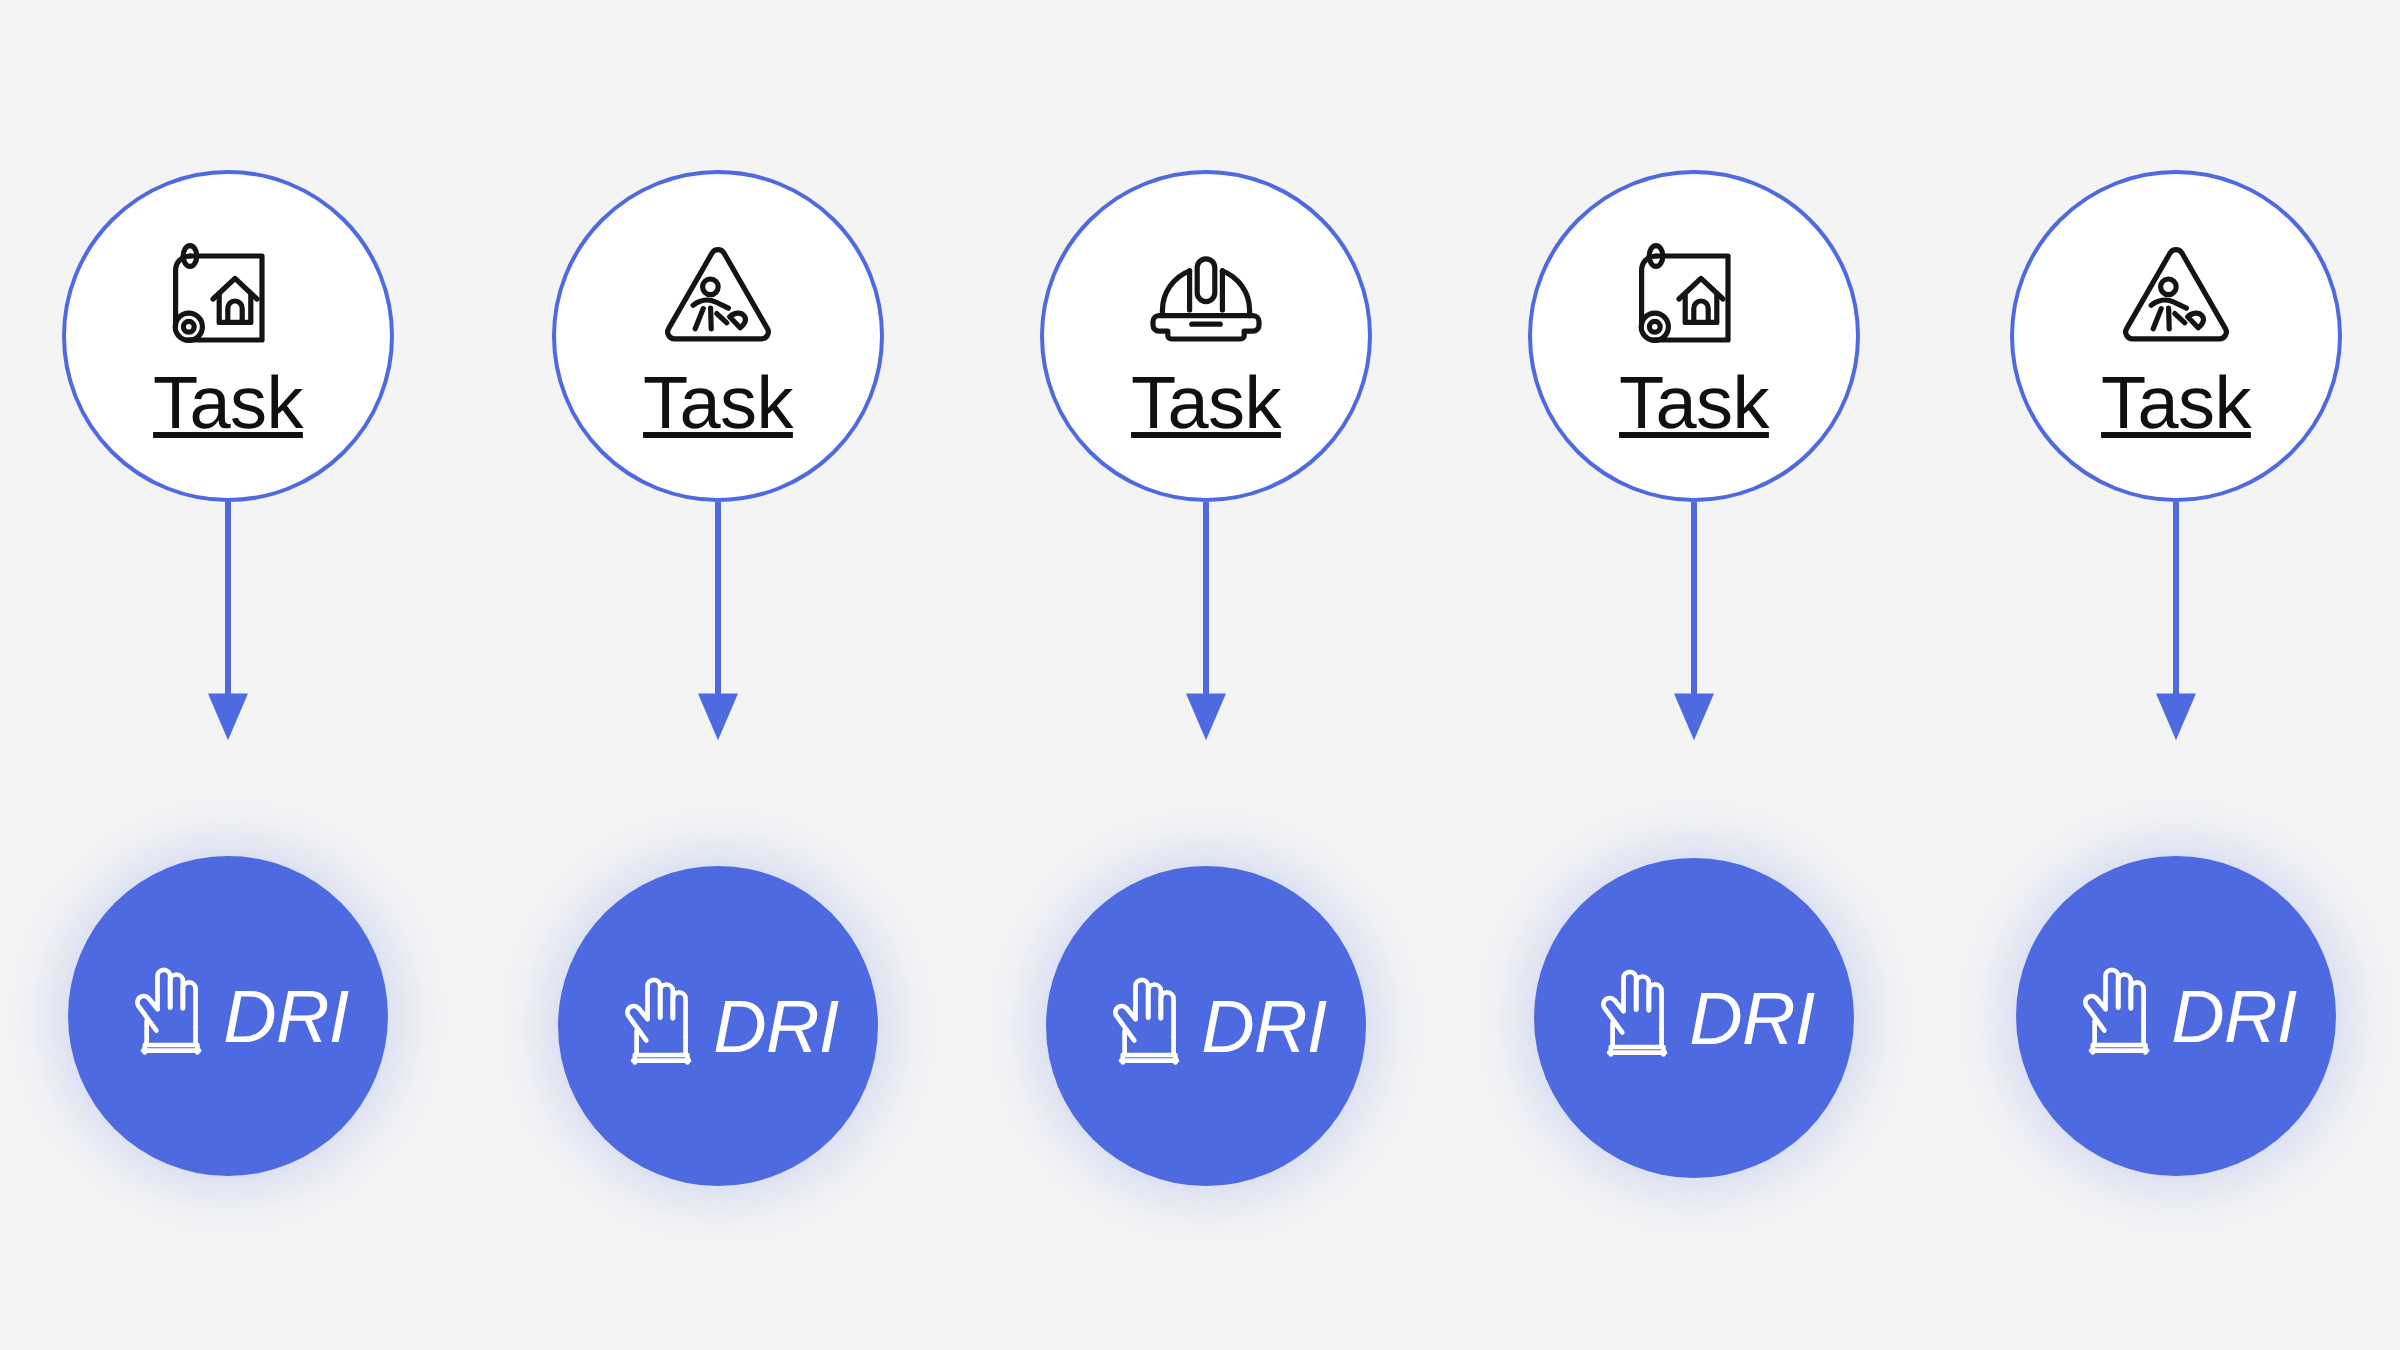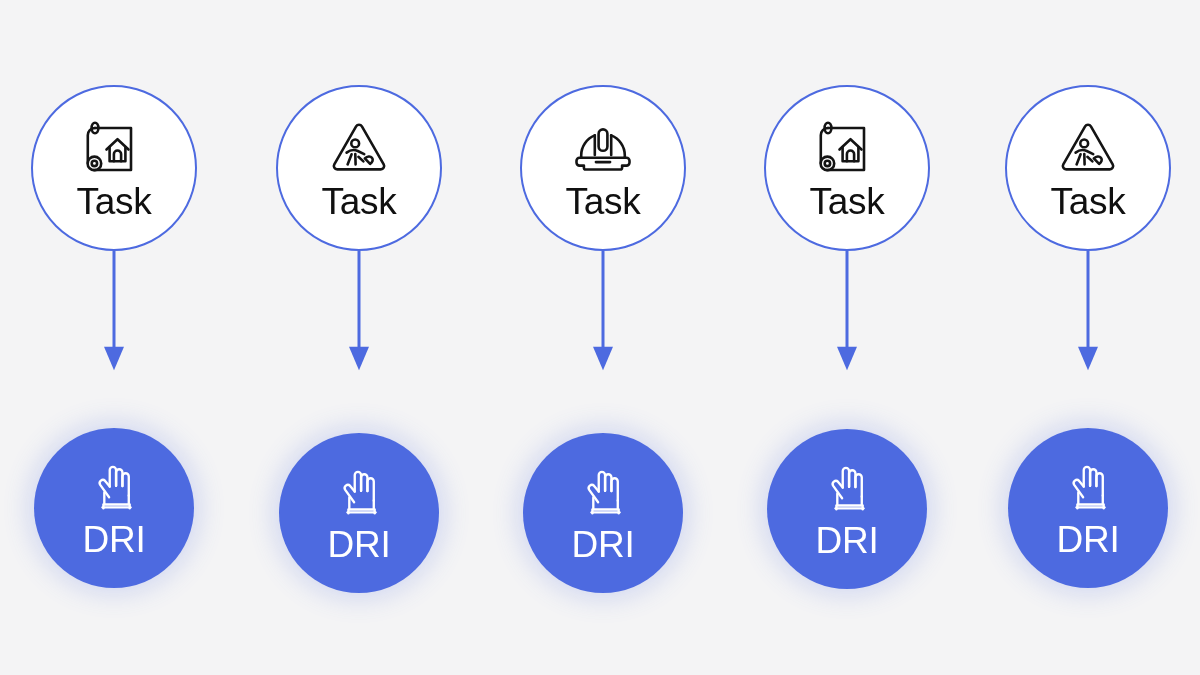--- a/index.html
+++ b/index.html
@@ -41,37 +41,38 @@
     height: 64px;
     display: block;
     margin-bottom: 2px;
   }
   .task-label {
     font-size: 37px;
     line-height: 1;
     color: #101010;
     letter-spacing: -0.3px;
     font-weight: 400;
+    text-decoration: underline;
   }
 
   
   .dri-node {
     position: absolute;
     width: 160px;
     height: 160px;
     margin-left: -80px;
     margin-top: -80px;
     border-radius: 50%;
     background: #4d6ae0;
     box-sizing: border-box;
     display: flex;
-    flex-direction: column;
     align-items: center;
     justify-content: center;
     box-shadow: 0 0 26px 6px rgba(77,106,224,0.20);
+    font-style: italic;
   }
   .dri-icon {
     width: 58px;
     height: 58px;
     display: block;
     margin-bottom: 4px;
   }
   .dri-label {
     font-size: 37px;
     line-height: 1;

